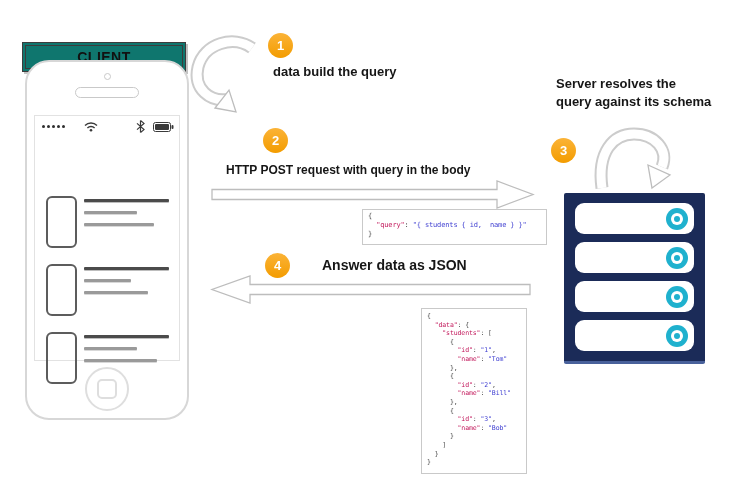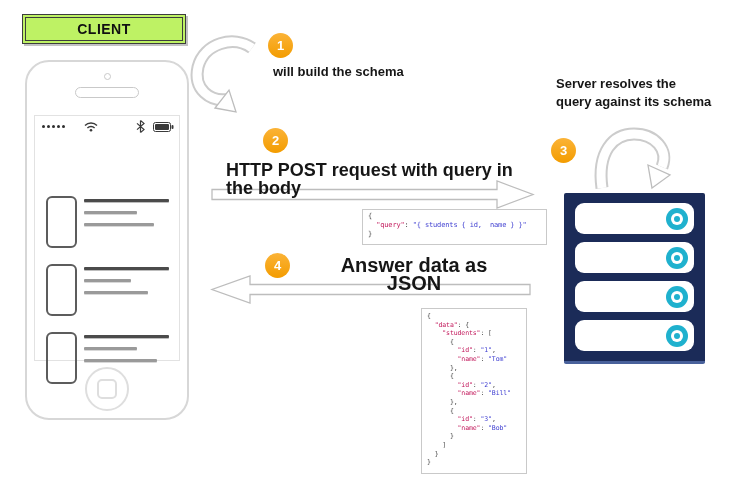--- a/index.html
+++ b/index.html
@@ -1,22 +1,22 @@
 <!DOCTYPE html>
 <html style="--accent-orange: #FBB337; --accent-orange-dark: #F39C00; --navy: #1B2B58; --cyan: #1FB1CE; --code-key: #C2185B; --code-value: #3F3FD1; --arrow-outline: #BDBDBD; --wireframe-gray: #D7D7D7;"><head>
 <meta charset="utf-8">
 <style>
   html,body{margin:0;padding:0;background:#fff;}
   #canvas{
     position:relative;width:732px;height:491px;background:#fff;overflow:hidden;
     font-family:"Liberation Sans",sans-serif;color:#111;
   }
   
-  .label-box{position:absolute;border:1px solid #3c3c3c;background:#bef264;padding:2px;
-    box-shadow:2px 2px 0 rgba(120,120,120,.45);}
+  .label-box{position:absolute;border:1px solid #3c3c3c;background:#0f766e;padding:2px;
+    box-shadow:2px 2px 0 rgba(120,120,120,.45);margin-top:28px;}
   .label-box-inner{border:1px solid #3c3c3c;text-align:center;font-weight:700;
     font-size:14px;letter-spacing:.5px;padding:3px 0;}
   #client-label{left:22px;top:14px;width:158px;}
   #server-label{left:557px;top:14px;width:160px;}
   
   #phone{position:absolute;left:25px;top:60px;width:160px;height:356px;background:#fff;
     border:2px solid #d7d7d7;border-radius:24px;}
   #phone-camera{position:absolute;left:50%;top:11px;width:5px;height:5px;margin-left:-3px;
     border:1px solid #c9c9c9;border-radius:50%;}
   #phone-speaker{position:absolute;left:50%;top:25px;width:62px;height:9px;margin-left:-32px;
@@ -41,22 +41,22 @@
   .step-circle{position:absolute;width:25px;height:25px;border-radius:50%;
     background:linear-gradient(180deg,var(--accent-orange,#FBB337) 0%,var(--accent-orange-dark,#F39C00) 100%);
     color:#fff;font-weight:700;font-size:13px;display:flex;align-items:center;justify-content:center;}
   #step1-circle{left:268px;top:33px;}
   #step2-circle{left:263px;top:128px;}
   #step3-circle{left:551px;top:138px;}
   #step4-circle{left:265px;top:253px;}
   
   .note{position:absolute;font-size:13px;font-weight:700;line-height:18px;color:#161616;}
   #step1-text{left:273px;top:63px;width:180px;}
-  #step2-text{left:226px;top:161px;width:290px;font-size:18px;}
-  #step4-text{left:314px;top:256px;width:200px;font-size:20px;text-align:center;}
+  #step2-text{left:226px;top:161px;width:290px;font-size:12px;}
+  #step4-text{left:322px;top:256px;width:200px;font-size:14px;}
   #server-desc{left:556px;top:75px;width:180px;}
   
   .code-box{position:absolute;background:#fff;border:1px solid #c9c9c9;
     font-family:"DejaVu Sans Mono",monospace;white-space:pre;overflow:hidden;}
   #query-box{left:362px;top:209px;width:173px;height:30px;font-size:7px;line-height:9px;
     padding:2px 5px;letter-spacing:-.15px;}
   #response-box{left:421px;top:308px;width:94px;height:158px;font-size:6.5px;line-height:8.6px;
     padding:3px 5px;letter-spacing:-.1px;}
   .tk-p{color:#4a4a4a;} .tk-k{color:var(--code-key,#C2185B);} .tk-v{color:var(--code-value,#3F3FD1);}
   
@@ -172,21 +172,21 @@
     <span>2</span>
   </div>
   <div class="step-circle" id="step3-circle">
     <span>3</span>
   </div>
   <div class="step-circle" id="step4-circle">
     <span>4</span>
   </div>
 
   <div class="note" id="step1-text">
-    <div>will build the schema</div>
+    <div>data build the query</div>
   </div>
   <div class="note" id="step2-text">HTTP POST request with query in the body</div>
   <div class="note" id="step4-text">Answer data as JSON</div>
   <div class="note" id="server-desc">
     <div>Server resolves the</div>
     <div>query against its schema</div>
   </div>
 
   <div class="code-box" id="query-box"><div class="cl"><span class="tk-p">{</span></div><div class="cl"><span class="tk-p">  </span><span class="tk-k">"query"</span><span class="tk-p">: </span><span class="tk-v">"{ students { id,  name } }"</span></div><div class="cl"><span class="tk-p">}</span></div></div>
   <div class="code-box" id="response-box"><div class="cl"><span class="tk-p">{</span></div><div class="cl"><span class="tk-p">  </span><span class="tk-k">"data"</span><span class="tk-p">: {</span></div><div class="cl"><span class="tk-p">    </span><span class="tk-k">"students"</span><span class="tk-p">: [</span></div><div class="cl"><span class="tk-p">      {</span></div><div class="cl"><span class="tk-p">        </span><span class="tk-k">"id"</span><span class="tk-p">: </span><span class="tk-v">"1"</span><span class="tk-p">,</span></div><div class="cl"><span class="tk-p">        </span><span class="tk-k">"name"</span><span class="tk-p">: </span><span class="tk-v">"Tom"</span></div><div class="cl"><span class="tk-p">      },</span></div><div class="cl"><span class="tk-p">      {</span></div><div class="cl"><span class="tk-p">        </span><span class="tk-k">"id"</span><span class="tk-p">: </span><span class="tk-v">"2"</span><span class="tk-p">,</span></div><div class="cl"><span class="tk-p">        </span><span class="tk-k">"name"</span><span class="tk-p">: </span><span class="tk-v">"Bill"</span></div><div class="cl"><span class="tk-p">      },</span></div><div class="cl"><span class="tk-p">      {</span></div><div class="cl"><span class="tk-p">        </span><span class="tk-k">"id"</span><span class="tk-p">: </span><span class="tk-v">"3"</span><span class="tk-p">,</span></div><div class="cl"><span class="tk-p">        </span><span class="tk-k">"name"</span><span class="tk-p">: </span><span class="tk-v">"Bob"</span></div><div class="cl"><span class="tk-p">      }</span></div><div class="cl"><span class="tk-p">    ]</span></div><div class="cl"><span class="tk-p">  }</span></div><div class="cl"><span class="tk-p">}</span></div></div>

